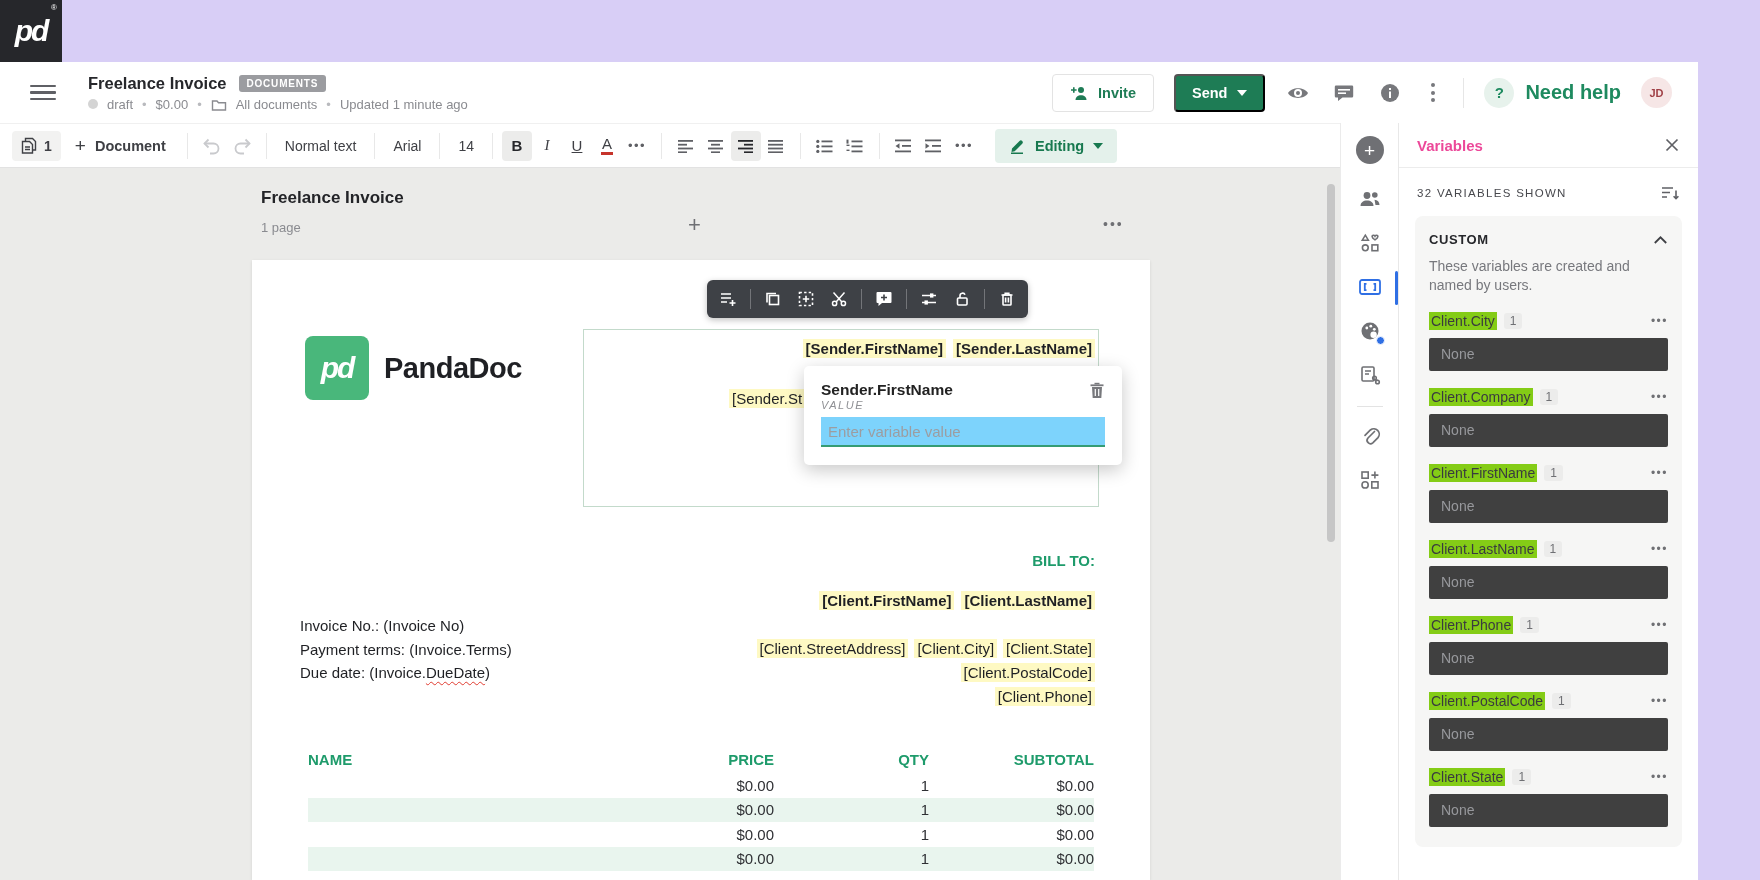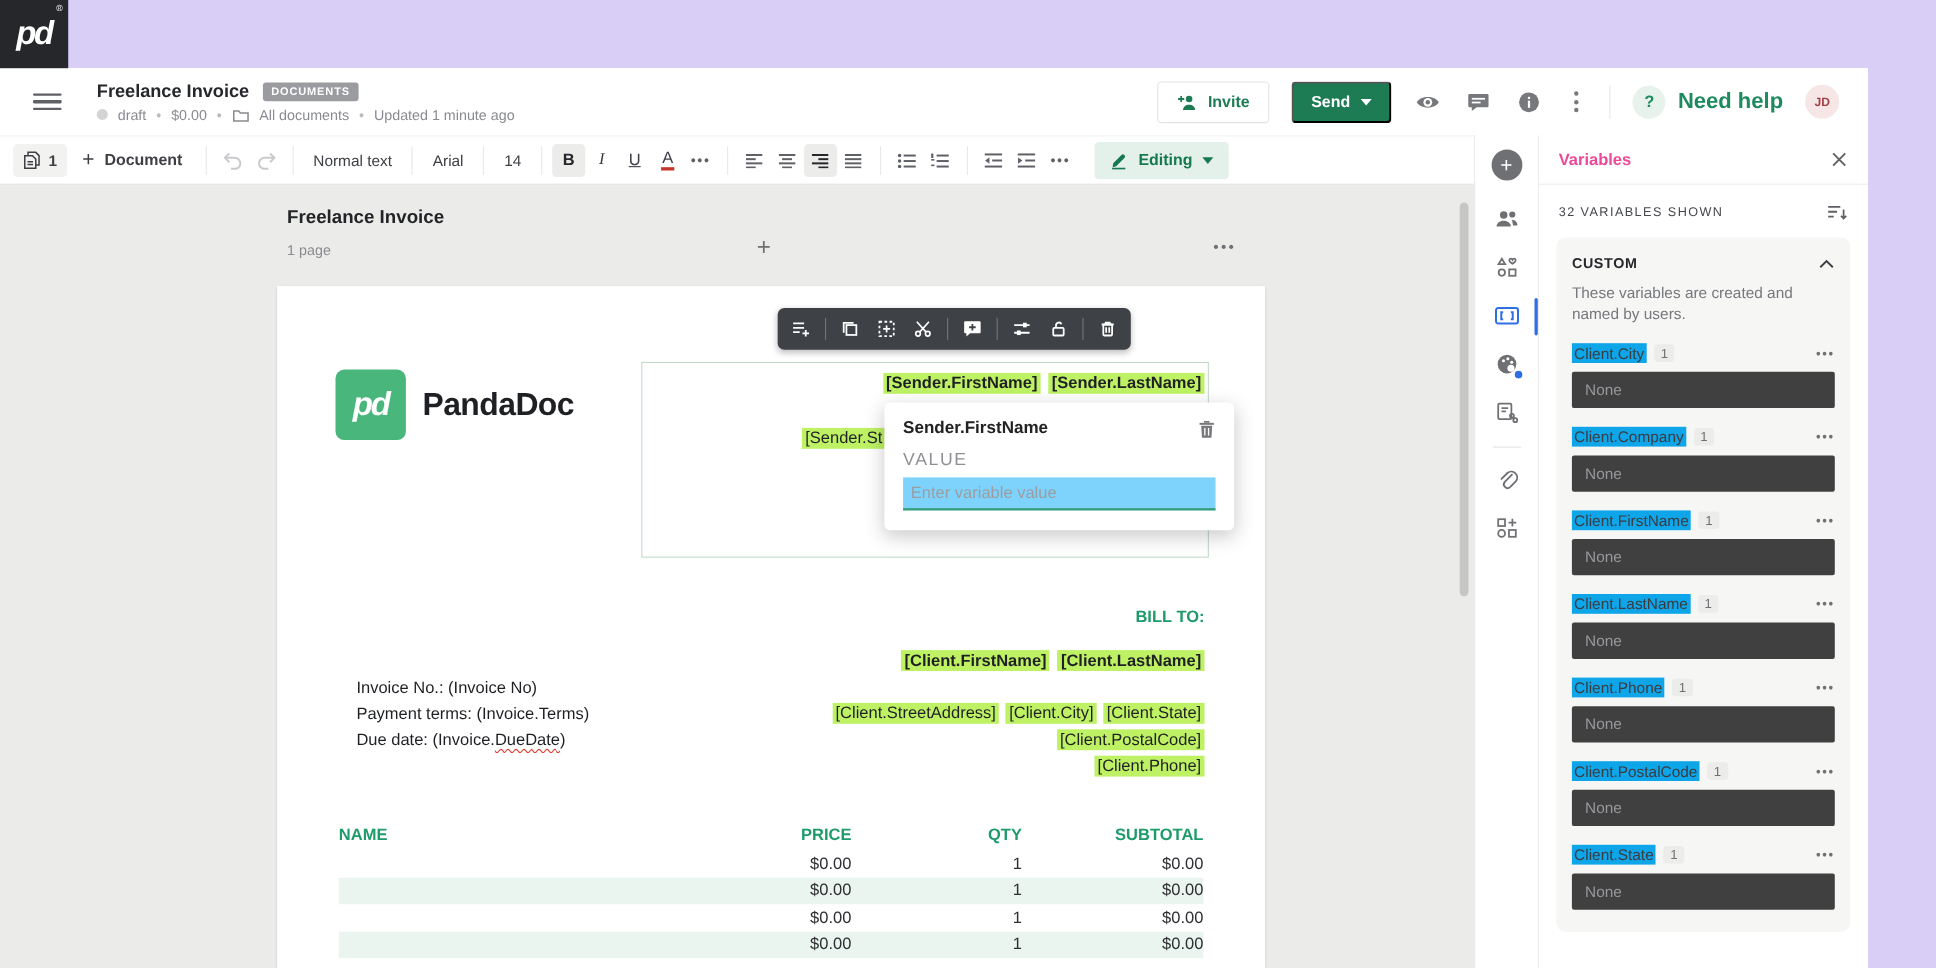--- a/index.html
+++ b/index.html
@@ -87,38 +87,38 @@
   .ftb-div { width:1px; height:20px; background:rgba(255,255,255,.28); }
 
   
   .pd-logo { position:absolute; left:53px; top:76px; width:64px; height:64px; background:#49B77B; border-radius:8px;
              display:flex; align-items:center; justify-content:center; }
   .pd-logo span { color:#fff; font-size:30px; font-weight:bold; font-style:italic; letter-spacing:-2px; }
   .logo-word { position:absolute; left:132px; top:92px; font-size:29px; font-weight:bold; color:#1F2024; letter-spacing:-.5px; }
 
   .sel-block { position:absolute; left:331px; top:69px; width:516px; height:178px; border:1px solid #C3DACB; z-index:1; }
 
-  .chip { background:#bef264; padding:1px 3px; display:inline-block; color:#1F2024; }
+  .chip { background:#fef9c3; padding:1px 3px; display:inline-block; color:#1F2024; }
   .chip.b { font-weight:bold; }
   .sender-line { position:absolute; right:55px; top:79px; display:flex; gap:7px; font-size:15px; z-index:2; }
   .sender-partial { position:absolute; left:477px; top:129px; font-size:15px; z-index:2; }
 
   .popup { position:absolute; left:552px; top:106px; width:318px; background:#fff; border-radius:5px;
            box-shadow:0 5px 18px rgba(0,0,0,.22); padding:15px 17px 18px; z-index:10; }
   .popup-title-row { display:flex; align-items:center; justify-content:space-between; }
   .popup-title { font-size:15.5px; font-weight:bold; color:#222; }
-  .popup-label { margin-top:11px; font-size:16px; letter-spacing:1.5px; color:#8F9094; }
+  .popup-label { font-size:11px; letter-spacing:1.5px; color:#8F9094;font-style:italic; }
   .popup-input { margin-top:6px; width:100%; height:30px; background:#7dd3fc; border:0; border-bottom:2px solid #359C74;
                  font-size:15px; padding:0 7px; color:#3F4045; font-family:"Liberation Sans", sans-serif; outline:none; }
   .popup-input::placeholder { color:#9C9DA1; }
 
   .invoice-h { position:absolute; left:56px; top:262px; font-size:46px; font-weight:bold; color:#1E9B6B; letter-spacing:-1px; }
   .bill-to { position:absolute; right:55px; top:292px; font-size:15px; font-weight:bold; color:#1E9B6B; }
   .client-line { position:absolute; right:55px; top:331px; display:flex; gap:7px; font-size:15px; }
-  .detail-lines { position:absolute; left:72px; top:354px; font-size:15px; color:#1F2024; line-height:23.5px; }
+  .detail-lines { position:absolute; left:48px; top:354px; font-size:15px; color:#1F2024; line-height:23.5px; }
   .wavy { text-decoration-line:underline; text-decoration-style:wavy; text-decoration-color:#E03C31;
           text-decoration-thickness:1px; text-underline-offset:3px; }
   .addr1 { position:absolute; right:55px; top:379px; display:flex; gap:6px; font-size:15px; }
   .addr2 { position:absolute; right:55px; top:403px; font-size:15px; }
   .addr3 { position:absolute; right:55px; top:427px; font-size:15px; }
 
   .inv-table { position:absolute; left:56px; top:486px; width:786px; font-size:15px; }
   .t-row { display:flex; align-items:center; height:24.5px; }
   .t-head { height:27px; color:#1E9B6B; font-weight:bold; }
   .t-row .c-name { flex:1; text-align:left; }
@@ -147,21 +147,21 @@
   .panel-body { padding:15px 16px 0; overflow:hidden; flex:1; }
   .shown-row { display:flex; align-items:center; justify-content:space-between; padding:2px 2px 0; }
   .shown-label { font-size:11.5px; letter-spacing:1.3px; color:#47484D; }
   .sort-ic { cursor:pointer; display:flex; }
   .var-card { margin-top:15px; background:#F6F6F5; border-radius:8px; padding:16px 14px 20px; }
   .custom-row { display:flex; align-items:center; justify-content:space-between; cursor:pointer; }
   .custom-title { font-size:13px; font-weight:bold; letter-spacing:.6px; color:#26272B; }
   .card-desc { margin-top:10px; font-size:14px; color:#77787D; line-height:1.35; width:230px; }
   .var-row { margin-top:17px; }
   .var-name-row { display:flex; align-items:center; }
-  .pchip { background:#0ea5e9; padding:1px 2px; font-size:14px; color:#3A3B3F; cursor:pointer; }
+  .pchip { background:#84cc16; padding:1px 2px; font-size:14px; color:#3A3B3F; cursor:pointer; }
   .count-badge { margin-left:7px; background:#ECECEB; color:#6F7074; font-size:12px; padding:1px 6px; border-radius:3px; }
   .row-dots { margin-left:auto; letter-spacing:1.5px; font-size:12px; color:#6F7074; cursor:pointer; }
   .none-box { margin-top:8px; height:33px; background:#404040; border-radius:2px; display:flex; align-items:center;
               padding-left:12px; font-size:14px; color:#97989C; cursor:text; }
 
   svg { display:block; }
 </style>
 </head>
 <body>
 

